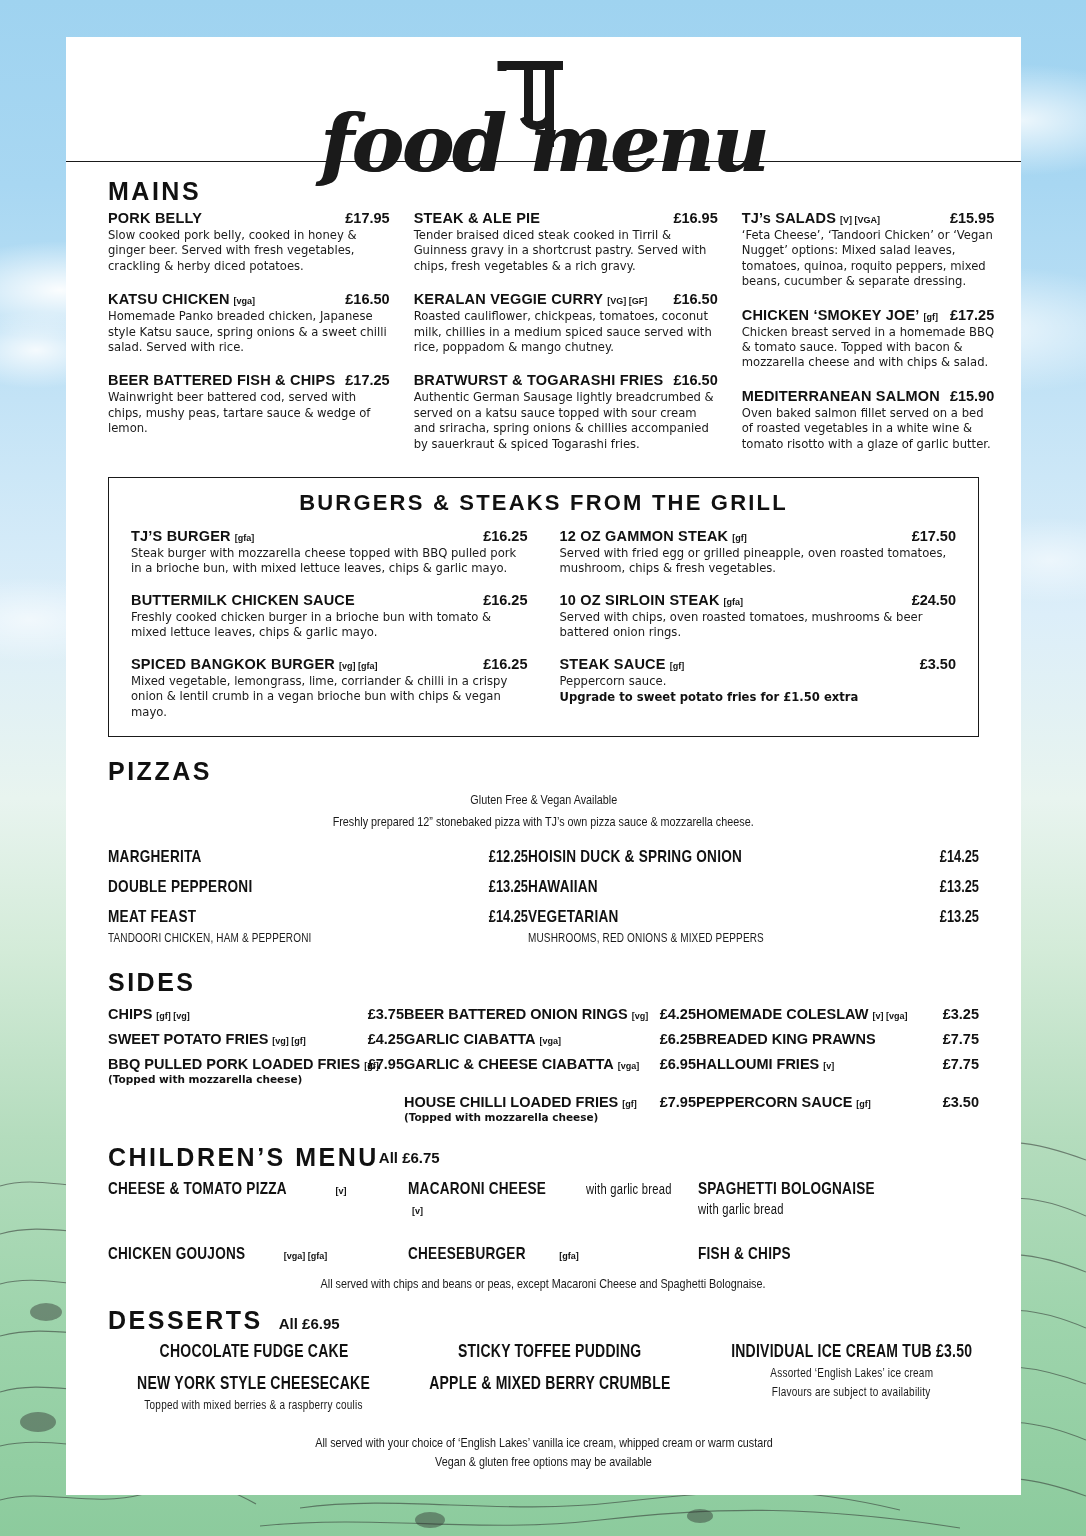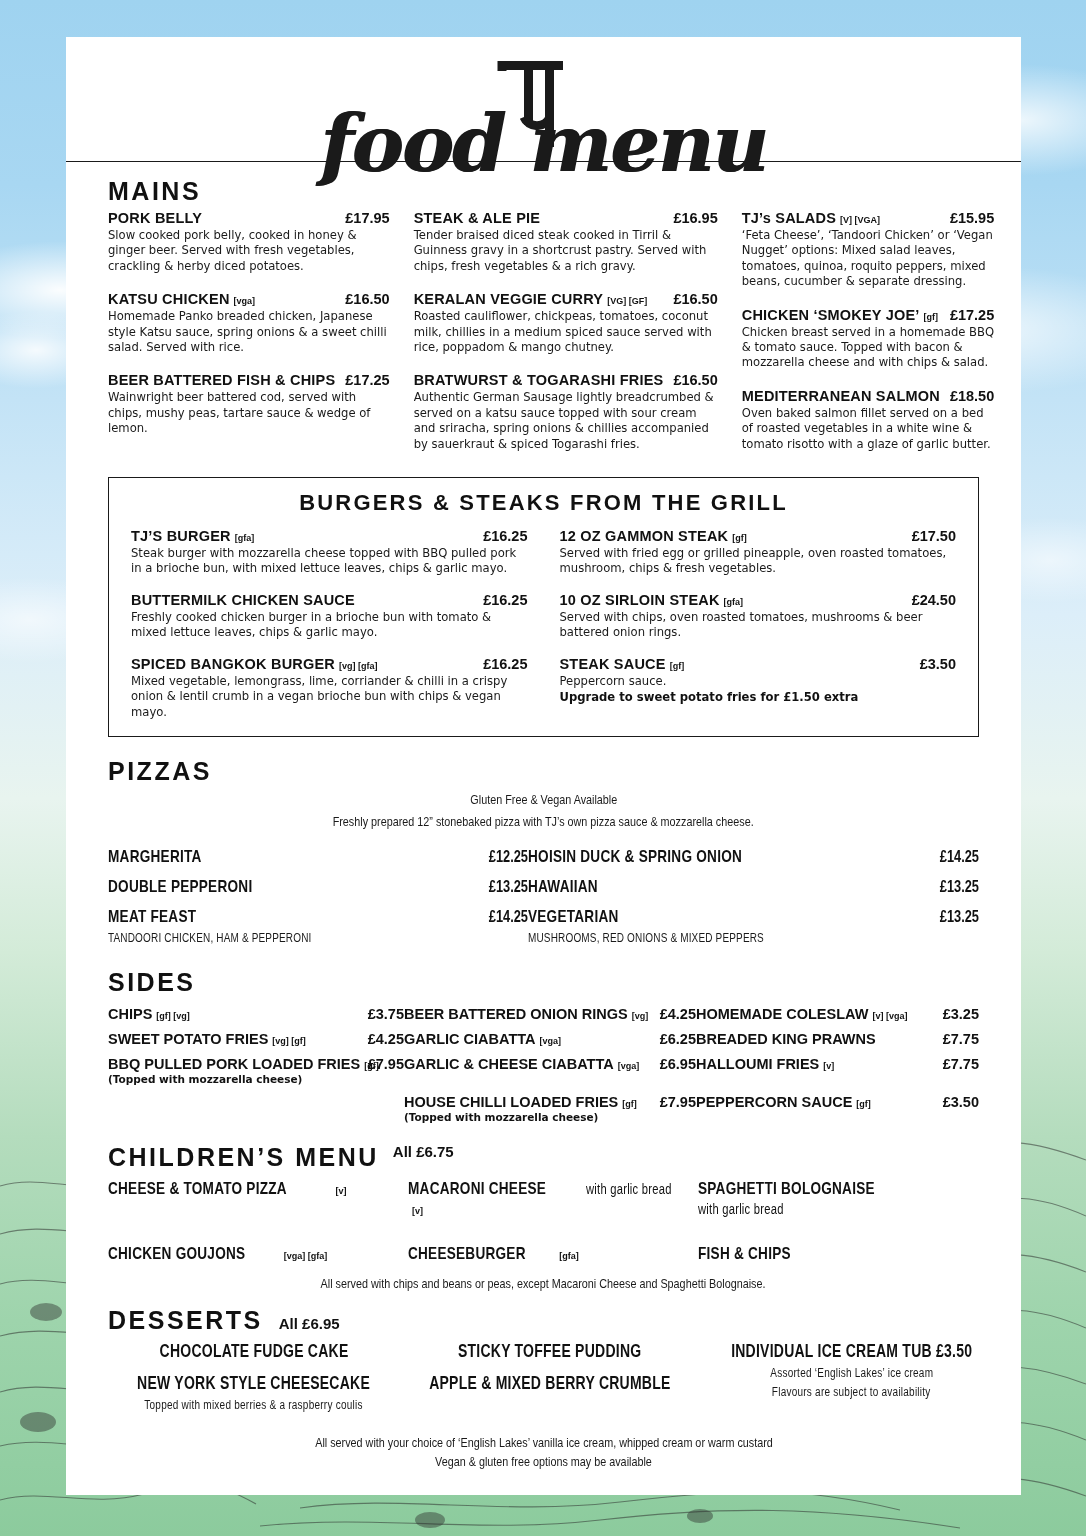--- a/index.html
+++ b/index.html
@@ -280,22 +280,21 @@
     font-family: "DejaVu Sans", sans-serif;
     font-size: 10.5px;
     font-weight: 700;
     color: #111;
     margin-top: 1px;
   }
 
   
   .kids-head-row {
     display: flex;
-    align-items: flex-start;
-    gap: 14px;
+    align-items: center;
   }
   .kids-all {
     font-family: "Liberation Sans", sans-serif;
     font-weight: 700;
     font-size: 15px;
     color: #111;
   }
   .kids-grid {
     display: grid;
     grid-template-columns: 300px 290px 1fr;
@@ -490,21 +489,21 @@
         <div class="item">
           <div class="item-head">
             <span><span class="item-name">CHICKEN ‘SMOKEY JOE’</span><span class="tags">[gf]</span></span>
             <span class="price">£17.25</span>
           </div>
           <div class="item-desc">Chicken breast served in a homemade BBQ &amp; tomato sauce. Topped with bacon &amp; mozzarella cheese and with chips &amp; salad.</div>
         </div>
         <div class="item">
           <div class="item-head">
             <span><span class="item-name">MEDITERRANEAN SALMON</span><span class="tags"></span></span>
-            <span class="price">£18.50</span>
+            <span class="price">£15.90</span>
           </div>
           <div class="item-desc">Oven baked salmon fillet served on a bed of roasted vegetables in a white wine &amp; tomato risotto with a glaze of garlic butter.</div>
         </div>
       </div>
     </div>
 
     <div class="grill-box">
       <div class="grill-title">BURGERS &amp; STEAKS FROM THE GRILL</div>
       <div class="grill-grid">
 

